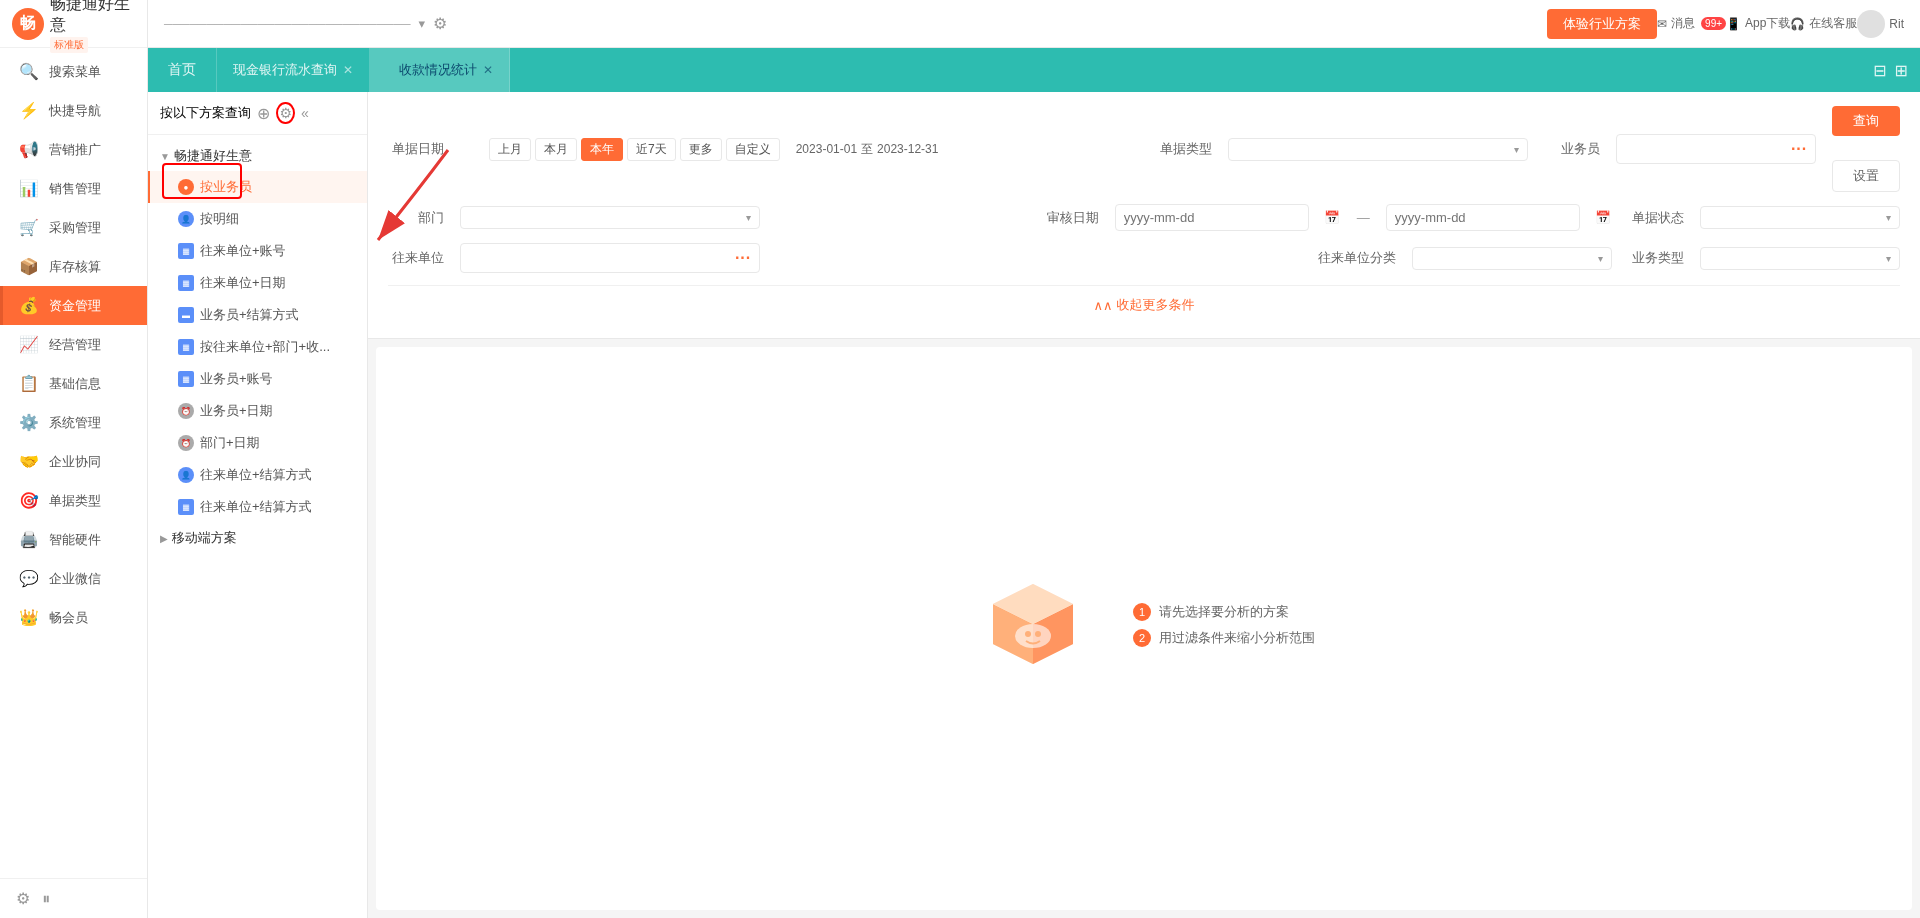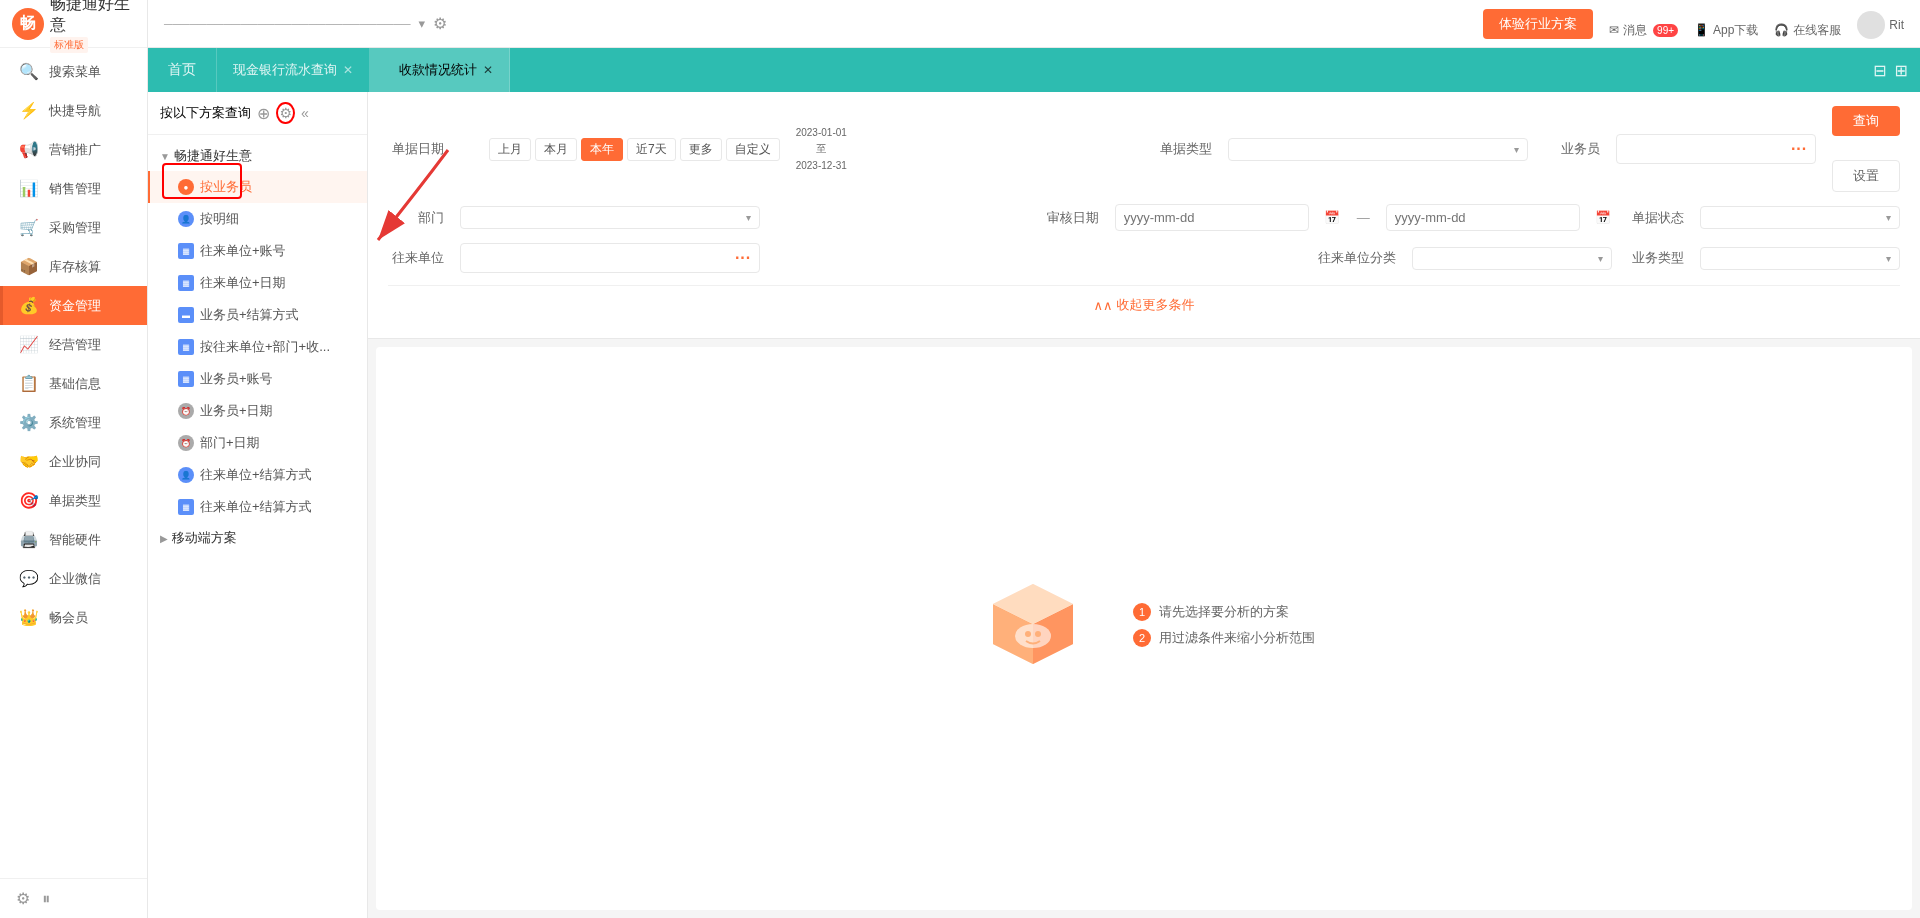--- a/index.html
+++ b/index.html
@@ -66,21 +66,21 @@
       background: #fff;
       height: 48px;
       display: flex;
       align-items: center;
       padding: 0 16px;
       border-bottom: 1px solid #e8e8e8;
       justify-content: space-between;
     }
     .topbar-left { display: flex; align-items: center; gap: 8px; }
     .topbar-breadcrumb { color: #999; font-size: 12px; }
-    .topbar-right { display: flex; align-items: flex-end; gap: 16px; }
+    .topbar-right { display: flex; align-items: center; }
     .topbar-btn {
       background: #ff6b35;
       color: white;
       border: none;
       padding: 6px 16px;
       border-radius: 4px;
       cursor: pointer;
       font-size: 13px;
     }
     .topbar-icon-btn { color: #666; cursor: pointer; display: flex; align-items: center; gap: 4px; font-size: 12px; }
@@ -113,21 +113,21 @@
     .tab-item {
       padding: 0 16px;
       color: rgba(255,255,255,0.85);
       display: flex;
       align-items: center;
       cursor: pointer;
       font-size: 13px;
       gap: 6px;
       border-right: 1px solid rgba(255,255,255,0.2);
     }
-    .tab-item.active { background: rgba(255,255,255,0.2); color: #000000; padding-left: 29px; }
+    .tab-item.active { background: rgba(255,255,255,0.2); color: #0c4a6e; padding-left: 29px; }
     .tab-close { font-size: 12px; opacity: 0.7; }
     .tabbar-spacer { flex: 1; }
     .tabbar-actions { display: flex; align-items: center; padding: 0 12px; gap: 8px; }
     .tabbar-action-btn { color: rgba(255,255,255,0.85); cursor: pointer; font-size: 16px; }
 
     
     .page-body {
       flex: 1;
       display: flex;
       overflow: hidden;
@@ -225,21 +225,21 @@
     .date-btn {
       padding: 2px 8px;
       border: 1px solid #e8e8e8;
       border-radius: 3px;
       cursor: pointer;
       font-size: 12px;
       color: #555;
       background: white;
     }
     .date-btn.active { background: #ff6b35; color: white; border-color: #ff6b35; }
-    .date-range { display: flex; align-items: center; gap: 4px; font-size: 10px; color: #666; flex-direction: column; }
+    .date-range { display: flex; align-items: center; gap: 4px; font-size: 12px; color: #666; }
     .select-box {
       border: 1px solid #e8e8e8;
       border-radius: 4px;
       padding: 5px 8px;
       display: flex;
       align-items: center;
       justify-content: space-between;
       cursor: pointer;
       background: white;
       min-width: 200px;

